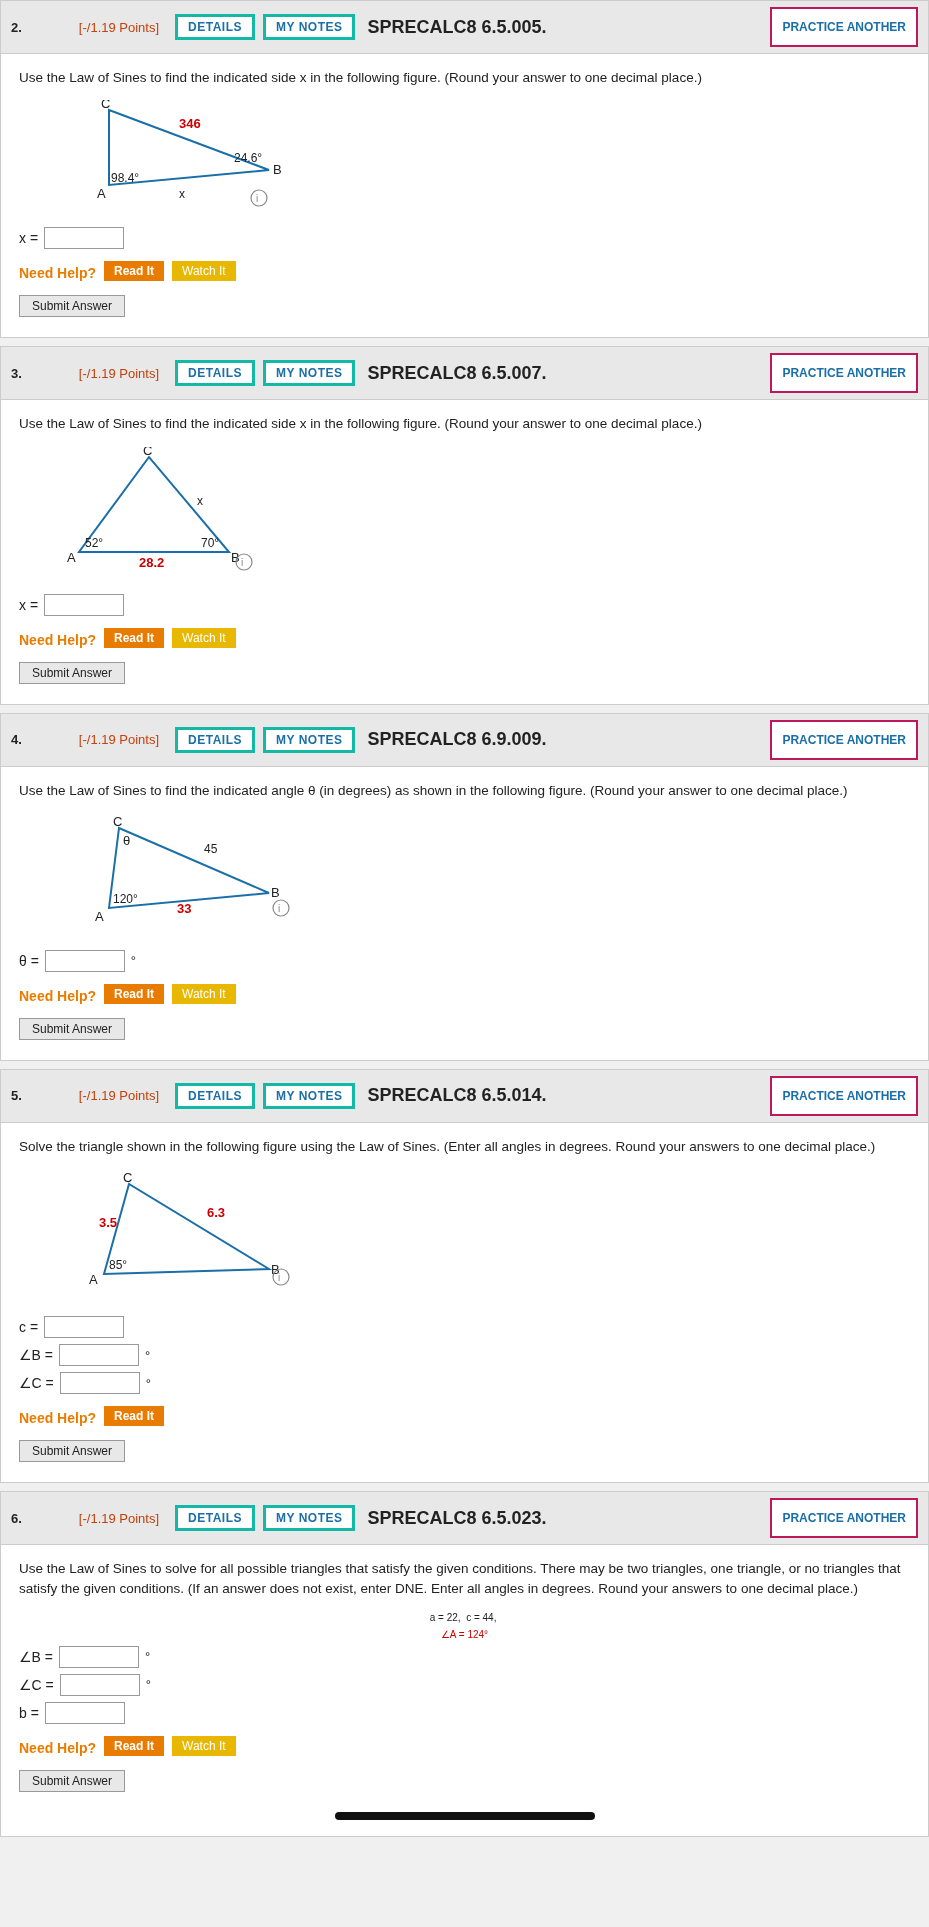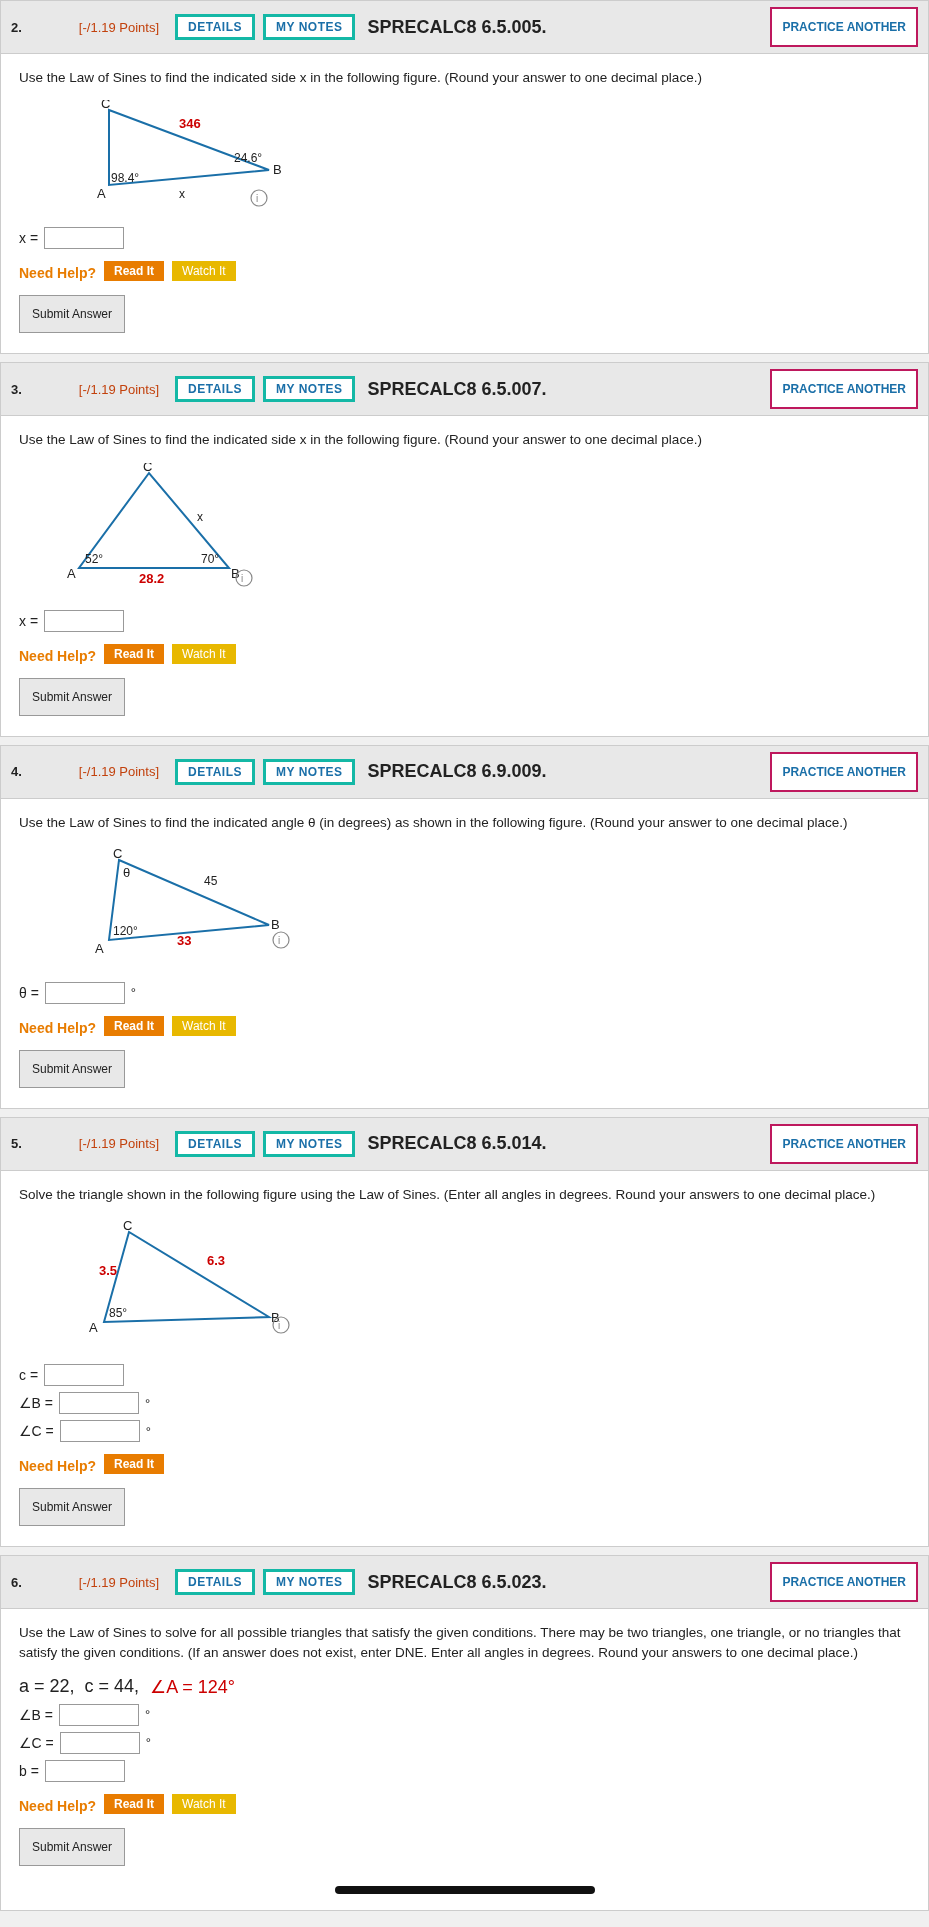--- a/index.html
+++ b/index.html
@@ -14,21 +14,21 @@
     .problem-content { padding: 14px 18px 10px 18px; }
     .problem-text { font-size: 13.5px; margin-bottom: 12px; line-height: 1.5; }
     .figure-area { margin: 8px 0 14px 30px; }
     .input-row { display: flex; align-items: center; gap: 6px; margin: 6px 0; font-size: 14px; }
     .input-row input { width: 80px; height: 22px; border: 1px solid #999; padding: 1px 4px; font-size: 13px; }
     .degree-sym { font-size: 13px; }
     .need-help { display: flex; align-items: flex-end; gap: 8px; margin: 12px 0 8px 0; }
     .need-help-label { color: #e87c00; font-weight: bold; font-size: 14px; }
     .help-btn-read { background: #e87c00; color: #fff; border: none; font-size: 12px; font-weight: bold; padding: 3px 10px; cursor: pointer; }
     .help-btn-watch { background: #e8b800; color: #fff; border: none; font-size: 12px; font-weight: normal; padding: 3px 10px; cursor: pointer; }
-    .submit-btn { border: 1px solid #999; background: #e8e8e8; color: #222; font-size: 12px; padding: 11px 12px; cursor: pointer; margin: 6px 8px 10px 0; }
+    .submit-btn { border: 1px solid #999; background: #e8e8e8; color: #222; font-size: 12px; padding: 3px 12px; cursor: pointer; margin: 6px 8px 10px 0; }
     svg text { font-family: Arial, sans-serif; }
   </style>
 </head>
 <body>
 
 <div class="problem-block">
   <div class="problem-header">
     <span class="problem-number">2.</span>
     <span class="points">[-/1.19 Points]</span>
     <button class="header-btn">DETAILS</button>
@@ -221,21 +221,21 @@
   <div class="problem-header">
     <span class="problem-number">6.</span>
     <span class="points">[-/1.19 Points]</span>
     <button class="header-btn">DETAILS</button>
     <button class="header-btn">MY NOTES</button>
     <span class="problem-code">SPRECALC8 6.5.023.</span>
     <button class="practice-btn">PRACTICE ANOTHER</button>
   </div>
   <div class="problem-content">
     <div class="problem-text">Use the Law of Sines to solve for all possible triangles that satisfy the given conditions. There may be two triangles, one triangle, or no triangles that satisfy the given conditions. (If an answer does not exist, enter DNE. Enter all angles in degrees. Round your answers to one decimal place.)</div>
-    <div class="input-row" style="margin:2px 0 6px 0; font-size:18px;">
+    <div class="input-row" style="margin:2px 0 6px 0; font-size:10px;flex-direction:column;">
       <span>a = 22,&nbsp; c = 44,&nbsp; </span>
         <span style="color:#cc0000;">∠A = 124°</span>
     </div>
     <div class="input-row">
       <span>∠B =</span>
       <input type="text" style="">
       <span class="degree-sym">°</span>
     </div>
     <div class="input-row">
       <span>∠C =</span>

